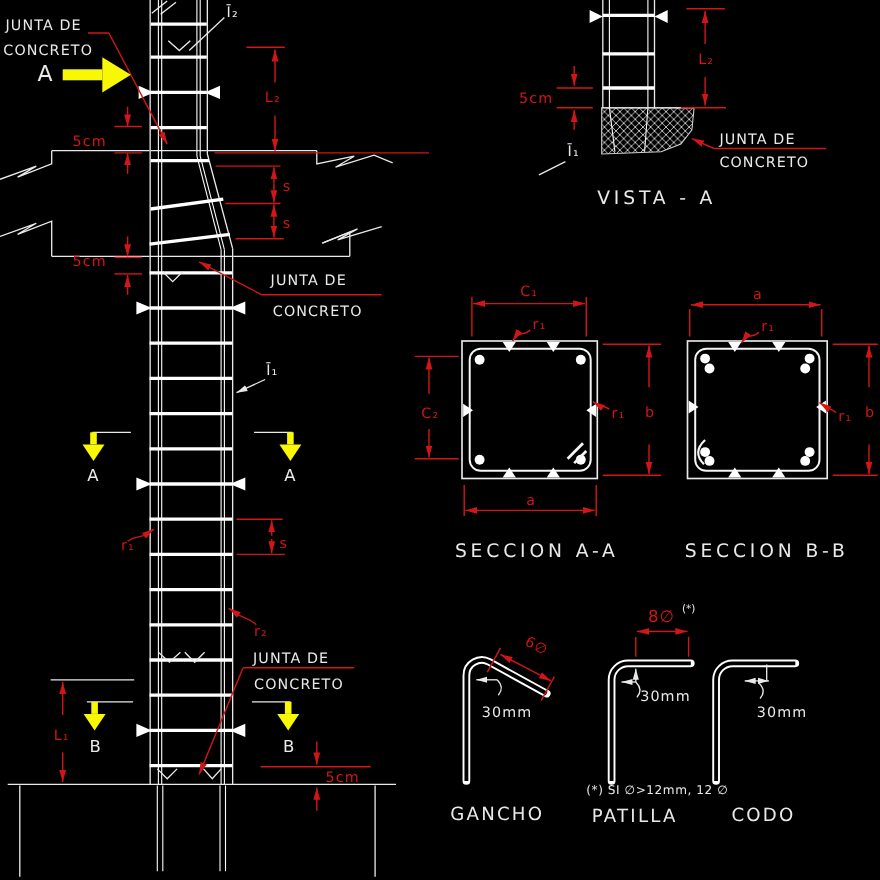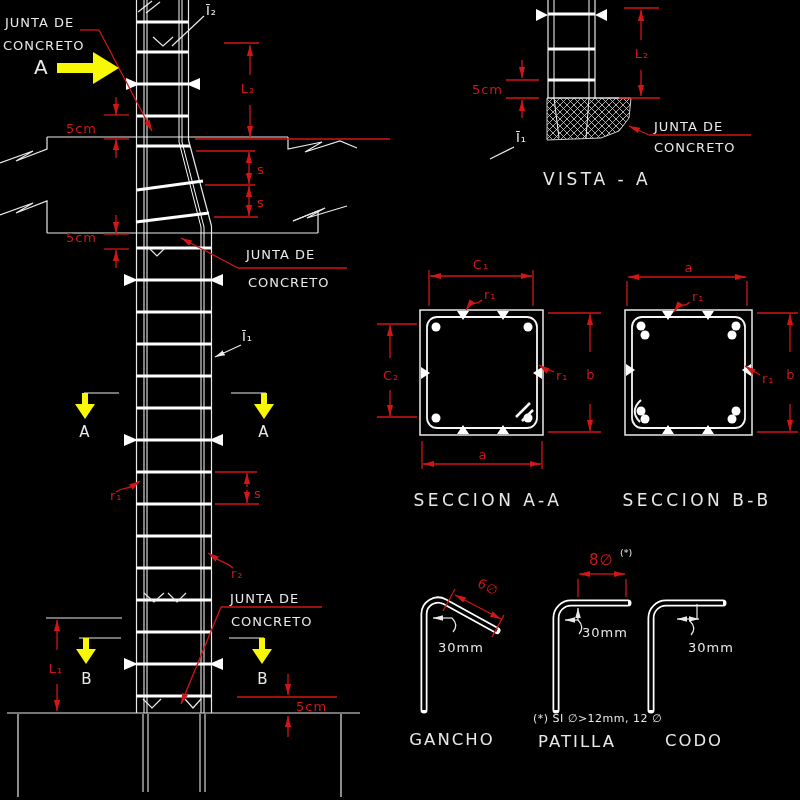--- a/index.html
+++ b/index.html
@@ -1,16 +1,16 @@
 <!DOCTYPE html>
 <html><head>
 <meta charset="utf-8">
 <style>
   html,body{margin:0;padding:0;background:#000;}
-  .stage{position:relative;width:800px;height:800px;background:#000;overflow:hidden;}
+  .stage{position:relative;width:800px;height:800px;background:#000;overflow:hidden;border-radius:20px;}
   svg text{font-family:"DejaVu Sans","Liberation Sans",sans-serif;fill:#e9e9e9;font-size:13px;letter-spacing:1px;}
   svg text.red{fill:#d01616;}
   svg text.big{font-size:20px;letter-spacing:0;}
   svg text.mid{font-size:15px;}
   svg text.title{font-size:17px;letter-spacing:3.5px;}
   svg text.dim15{font-size:15px;}
   svg text.small{font-size:9.5px;letter-spacing:0;}
   svg text.fn{font-size:11px;letter-spacing:.5px;}
   svg text.am{text-anchor:middle;}
   svg text.ae{text-anchor:end;}

